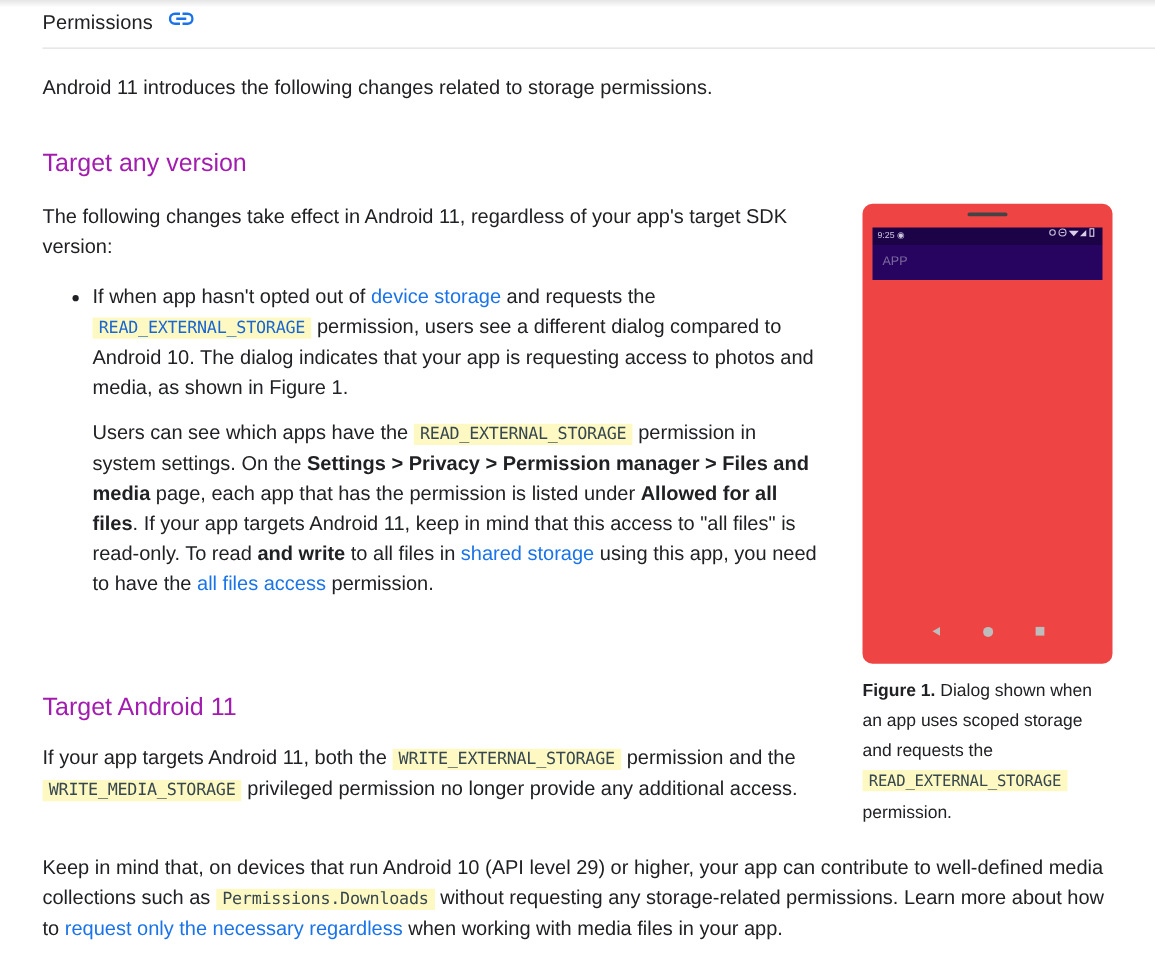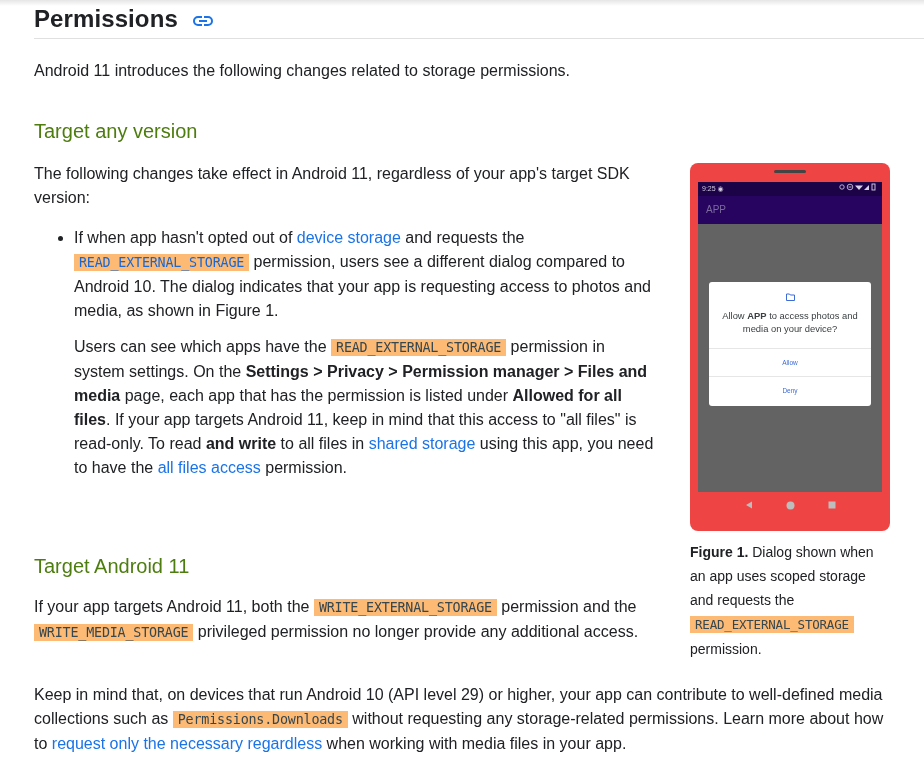--- a/index.html
+++ b/index.html
@@ -9,31 +9,31 @@
     font-family: "Liberation Sans", sans-serif; color: #202124;
     position: relative;
   }
   .top-shadow {
     position: absolute; left: 0; top: 0; width: 924px; height: 6px;
     background: linear-gradient(to bottom, rgba(0,0,0,0.10), rgba(0,0,0,0));
   }
   .content { position: absolute; left: 34px; top: 0; width: 890px; }
   h2.section {
     margin: 0; position: absolute; top: 2px; left: 0; width: 890px; height: 37px;
-    font-weight: 700; font-size: 24px; color: #202124; letter-spacing: 0.1px;
+    font-weight: 400; font-size: 16px; color: #202124; letter-spacing: 0.1px;
     border-bottom: 1px solid #e0e0e0; line-height: 34px;
   }
   .link-icon { display: inline-block; vertical-align: middle; margin-left: 8px; margin-top: -3px; }
   p, li { font-size: 16px; line-height: 24px; margin: 0; }
   .p-abs { position: absolute; left: 0; }
-  h3 { margin: 0; font-weight: 400; font-size: 20px; color: #4d7c0f; position: absolute; left: 0; line-height: 28px; }
+  h3 { margin: 0; font-weight: 400; font-size: 20px; color: #a21caf; position: absolute; left: 0; line-height: 28px; }
   a { color: #1a73e8; text-decoration: none; }
   code {
     font-family: "DejaVu Sans Mono", monospace; font-size: 13.4px;
-    background: #fdba74; color: #37474f; padding: 1px 5px; border-radius: 0;
+    background: #fef9c3; color: #37474f; padding: 1px 5px; border-radius: 0;
     letter-spacing: -0.2px;
   }
   a code { color: #1967d2; }
   b { font-weight: 700; }
   ul.changes { position: absolute; left: 0; top: 226px; width: 620px; margin: 0; padding: 0 0 0 40px; list-style: none; }
   ul.changes li { position: relative; margin-bottom: 12px; }
   ul.changes li::before {
     content: ""; position: absolute; left: -16px; top: 10px; width: 5px; height: 5px;
     background: #202124; border-radius: 50%;
   }
@@ -119,32 +119,20 @@
             <circle cx="4" cy="4" r="2.2" fill="none" stroke="#c8c0d8" stroke-width="0.9"></circle>
             <circle cx="12" cy="4" r="2.8" fill="none" stroke="#c8c0d8" stroke-width="0.9"></circle>
               <line x1="10.5" y1="4" x2="13.5" y2="4" stroke="#c8c0d8" stroke-width="0.9"></line>
             <path d="M17 2.5 L21 7 L25 2.5 Z" fill="#d8d0e8"></path>
             <path d="M26 7 L31 2 L31 7 Z" fill="#d8d0e8"></path>
             <rect x="34" y="1" width="3" height="6" fill="none" stroke="#d8d0e8" stroke-width="0.9"></rect>
           </svg>
         </span>
       </div>
       <div class="app-bar">APP</div>
-      <div class="screen">
-        <div class="dialog">
-          <svg class="folder" width="9" height="8" viewBox="0 0 9 8">
-            <path d="M0.5 1 H3.5 L4.3 2 H8.5 V7.5 H0.5 Z" fill="none" stroke="#3d6bd8" stroke-width="1"></path>
-          </svg>
-          <div class="msg">
-            <span>Allow </span><b>APP</b><span> to access photos and media on your device?</span>
-          </div>
-          <div class="btn" style="top:66px;">Allow</div>
-          <div class="btn" style="top:94px;">Deny</div>
-        </div>
-      </div>
       <div class="nav-bar">
         <svg width="8" height="8" viewBox="0 0 8 8">
             <path d="M7 0.5 L1 4 L7 7.5 Z" fill="#bdbdbd"></path>
           </svg>
         <svg width="9" height="9" viewBox="0 0 9 9">
             <circle cx="4.5" cy="4.5" r="4" fill="#bdbdbd"></circle>
           </svg>
         <svg width="8" height="8" viewBox="0 0 8 8">
             <rect x="0.5" y="0.5" width="7" height="7" fill="#bdbdbd"></rect>
           </svg>

